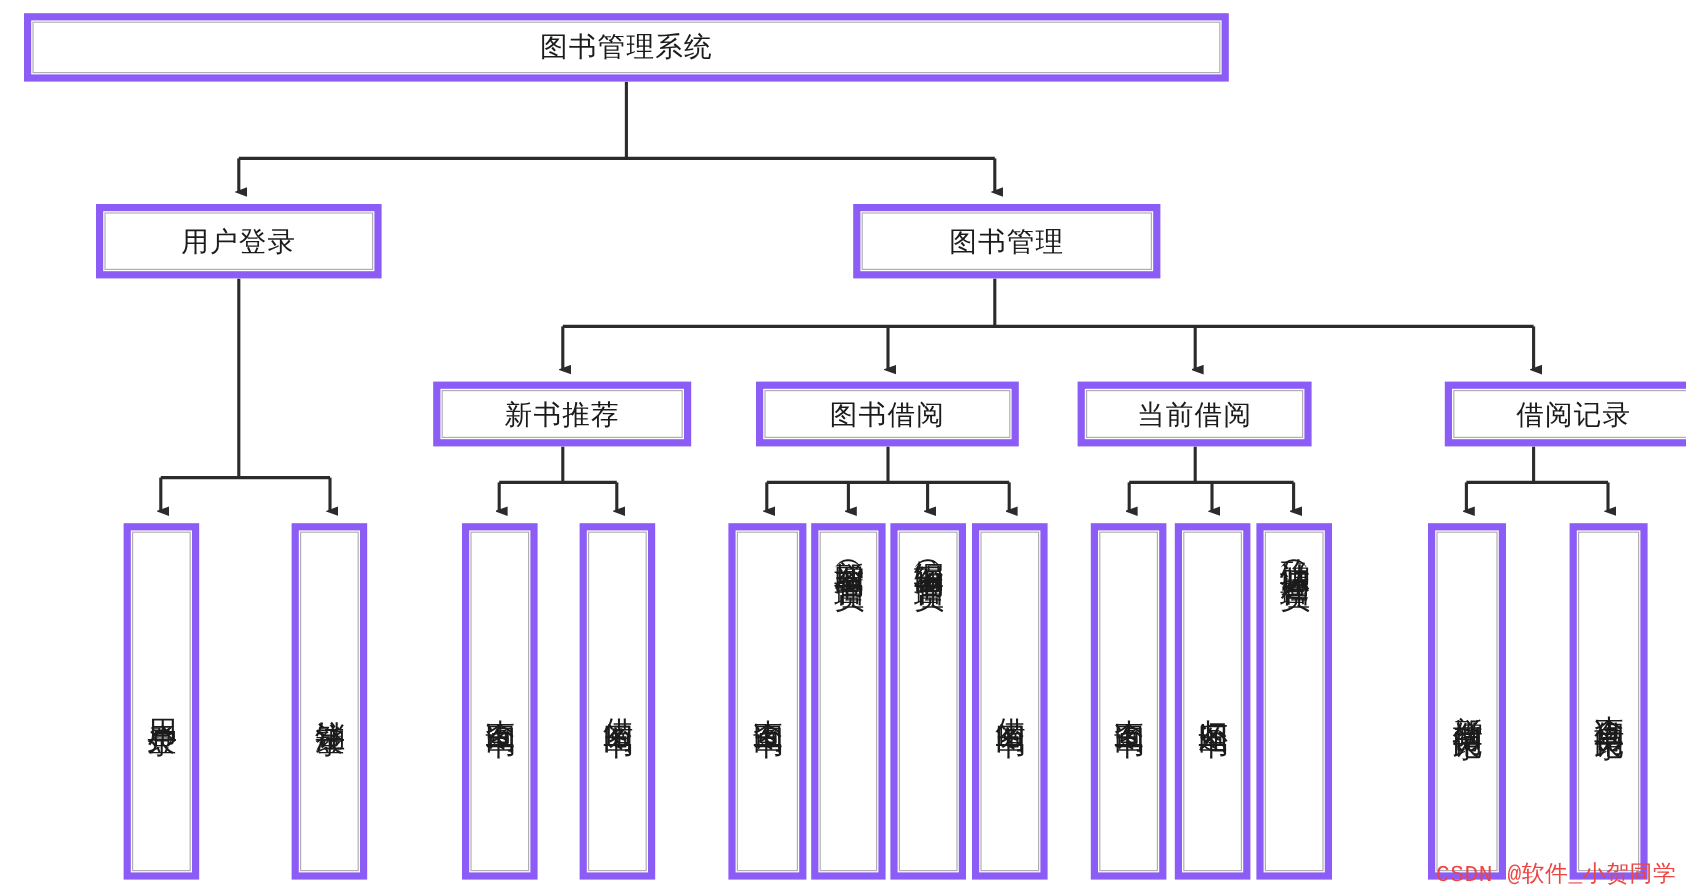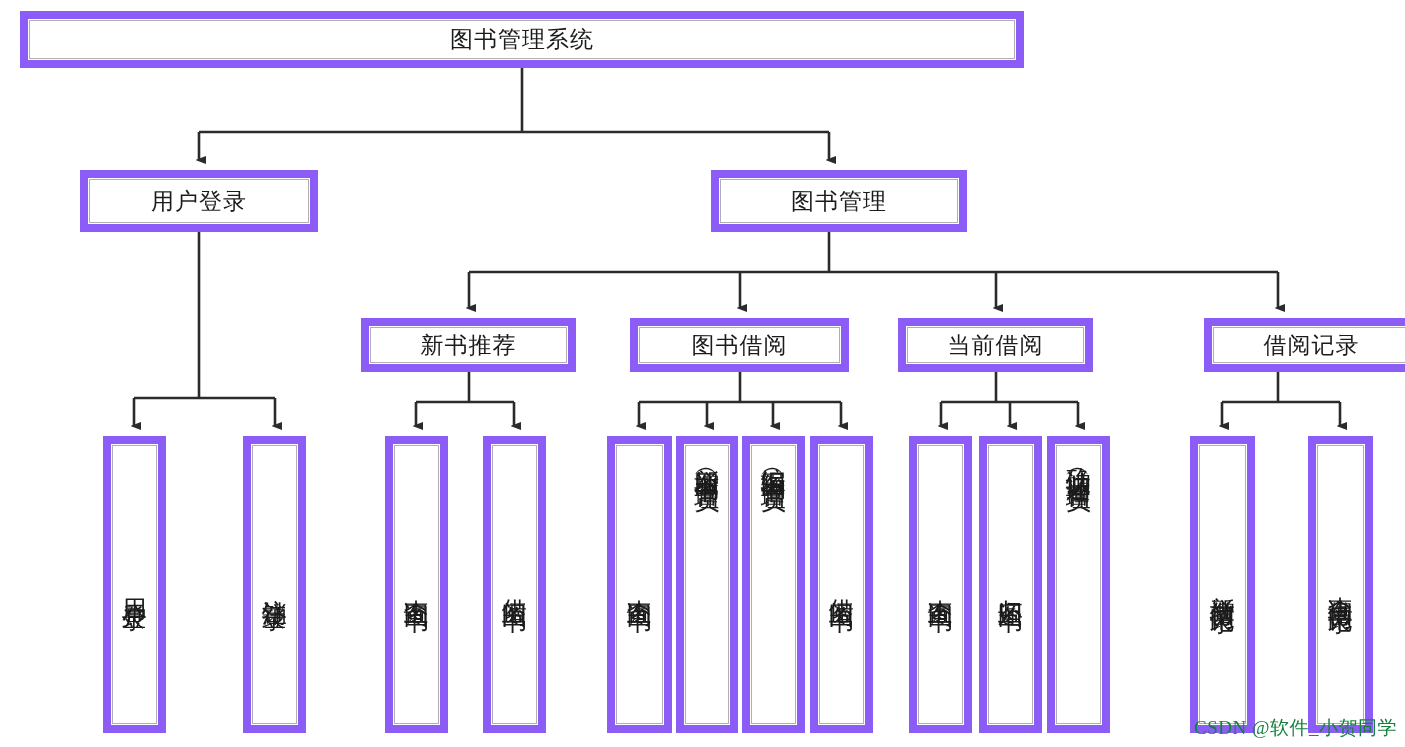--- a/index.html
+++ b/index.html
@@ -11,21 +11,21 @@
     overflow:hidden;
   }
   #canvas{position:relative;width:1405px;height:747px;background:#fff;}
 
   svg.connectors{position:absolute;left:0;top:0;width:1405px;height:747px;pointer-events:none;}
 
   .node{
     position:absolute;
     box-sizing:border-box;
     background:#ffffff;
-    border:8px solid #8b5cf6;
+    border:6px solid #8b5cf6;
     display:flex;
     align-items:center;
     justify-content:center;
     color:#1b1b1b;
   }
   
   .node:after{
     content:"";
     position:absolute;
     left:1px;top:1px;right:1px;bottom:1px;
@@ -59,24 +59,24 @@
     white-space:nowrap;
     max-height:286px;
   }
   
   .node.leaf.center{align-items:center;padding-top:0;}
 
   #watermark{
     position:absolute;
     right:8px;bottom:6px;
     font-size:19px;
-    color:#15803d;
+    color:#ef4444;
     letter-spacing:.5px;
     white-space:nowrap;
-    font-family:Liberation Serif, serif;
+    font-family:Liberation Mono, monospace;
   }
 </style>
 </head>
 <body>
 
 <div id="canvas">
 
   <svg class="connectors" viewBox="0 0 1405 747" xmlns="http://www.w3.org/2000/svg">
     <defs>
       <marker id="arrow" markerWidth="10" markerHeight="10" refX="4" refY="7" orient="auto" markerUnits="userSpaceOnUse">

